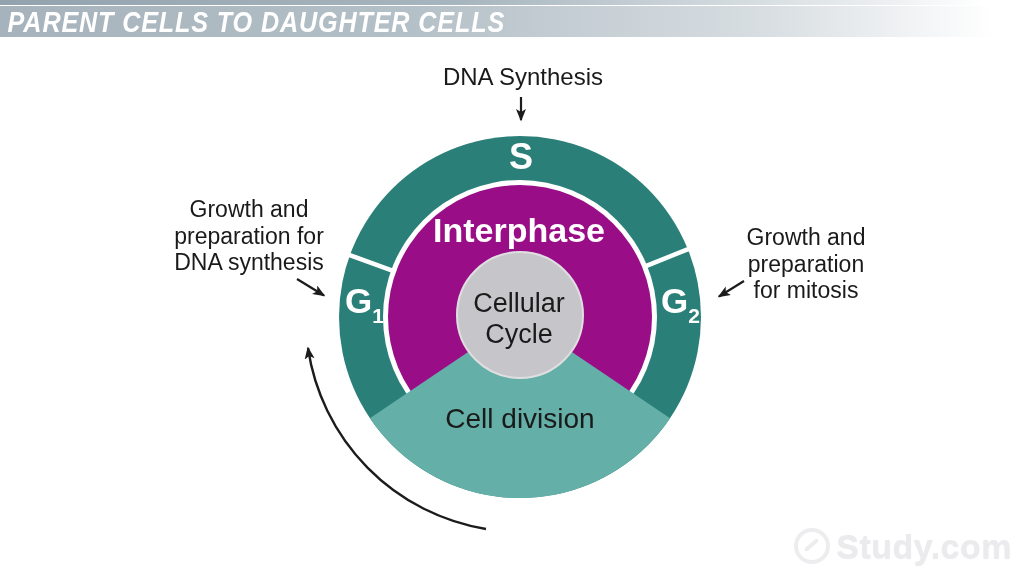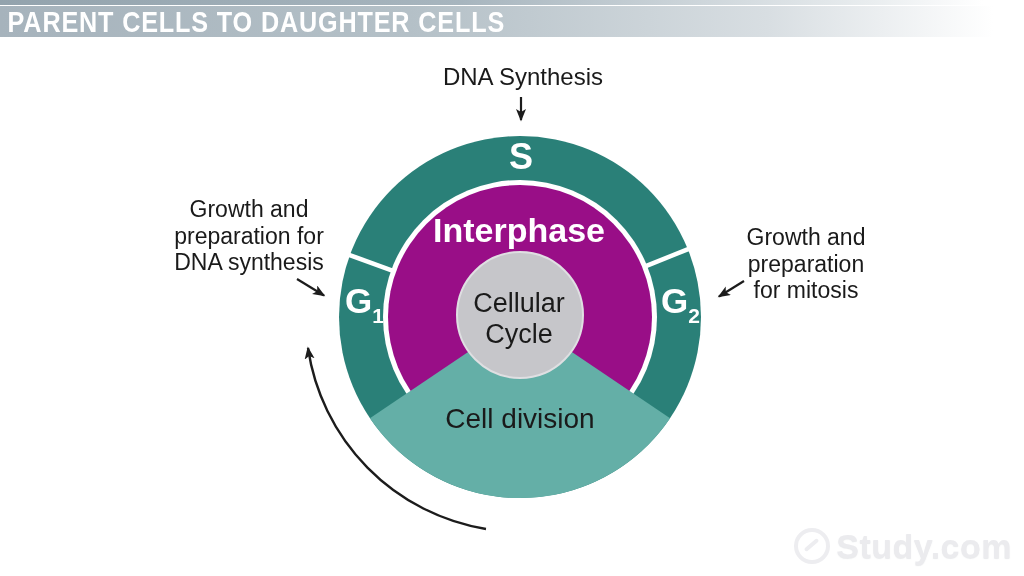--- a/index.html
+++ b/index.html
@@ -1,21 +1,21 @@
 <!DOCTYPE html>
 <html><head>
 <meta charset="utf-8">
 <style>
   html,body{margin:0;padding:0;background:#ffffff;}
   .stage{
     position:relative;width:1024px;height:576px;overflow:hidden;
     background:#ffffff;font-family:"Liberation Sans", sans-serif;
   }
   
-  .banner{position:absolute;left:0;top:0;width:1024px;height:37px;}
+  .banner{position:absolute;left:0;top:0;width:1024px;height:37px;font-style:italic;}
   .banner-stripe{
     position:absolute;left:0;top:0;width:100%;height:5px;
     background:linear-gradient(to right,#93a3ad 0%,#a7b5be 45%,#e9edef 85%,#ffffff 96%);
   }
   .banner-bar{
     position:absolute;left:0;top:6px;width:100%;height:31px;
     background:linear-gradient(to right,#a6b3bc 0%,#b4c0c7 40%,#d8dee2 75%,#ffffff 97%);
   }
   .banner-title{
     display:inline-block;color:#ffffff;font-size:30px;font-weight:700;

